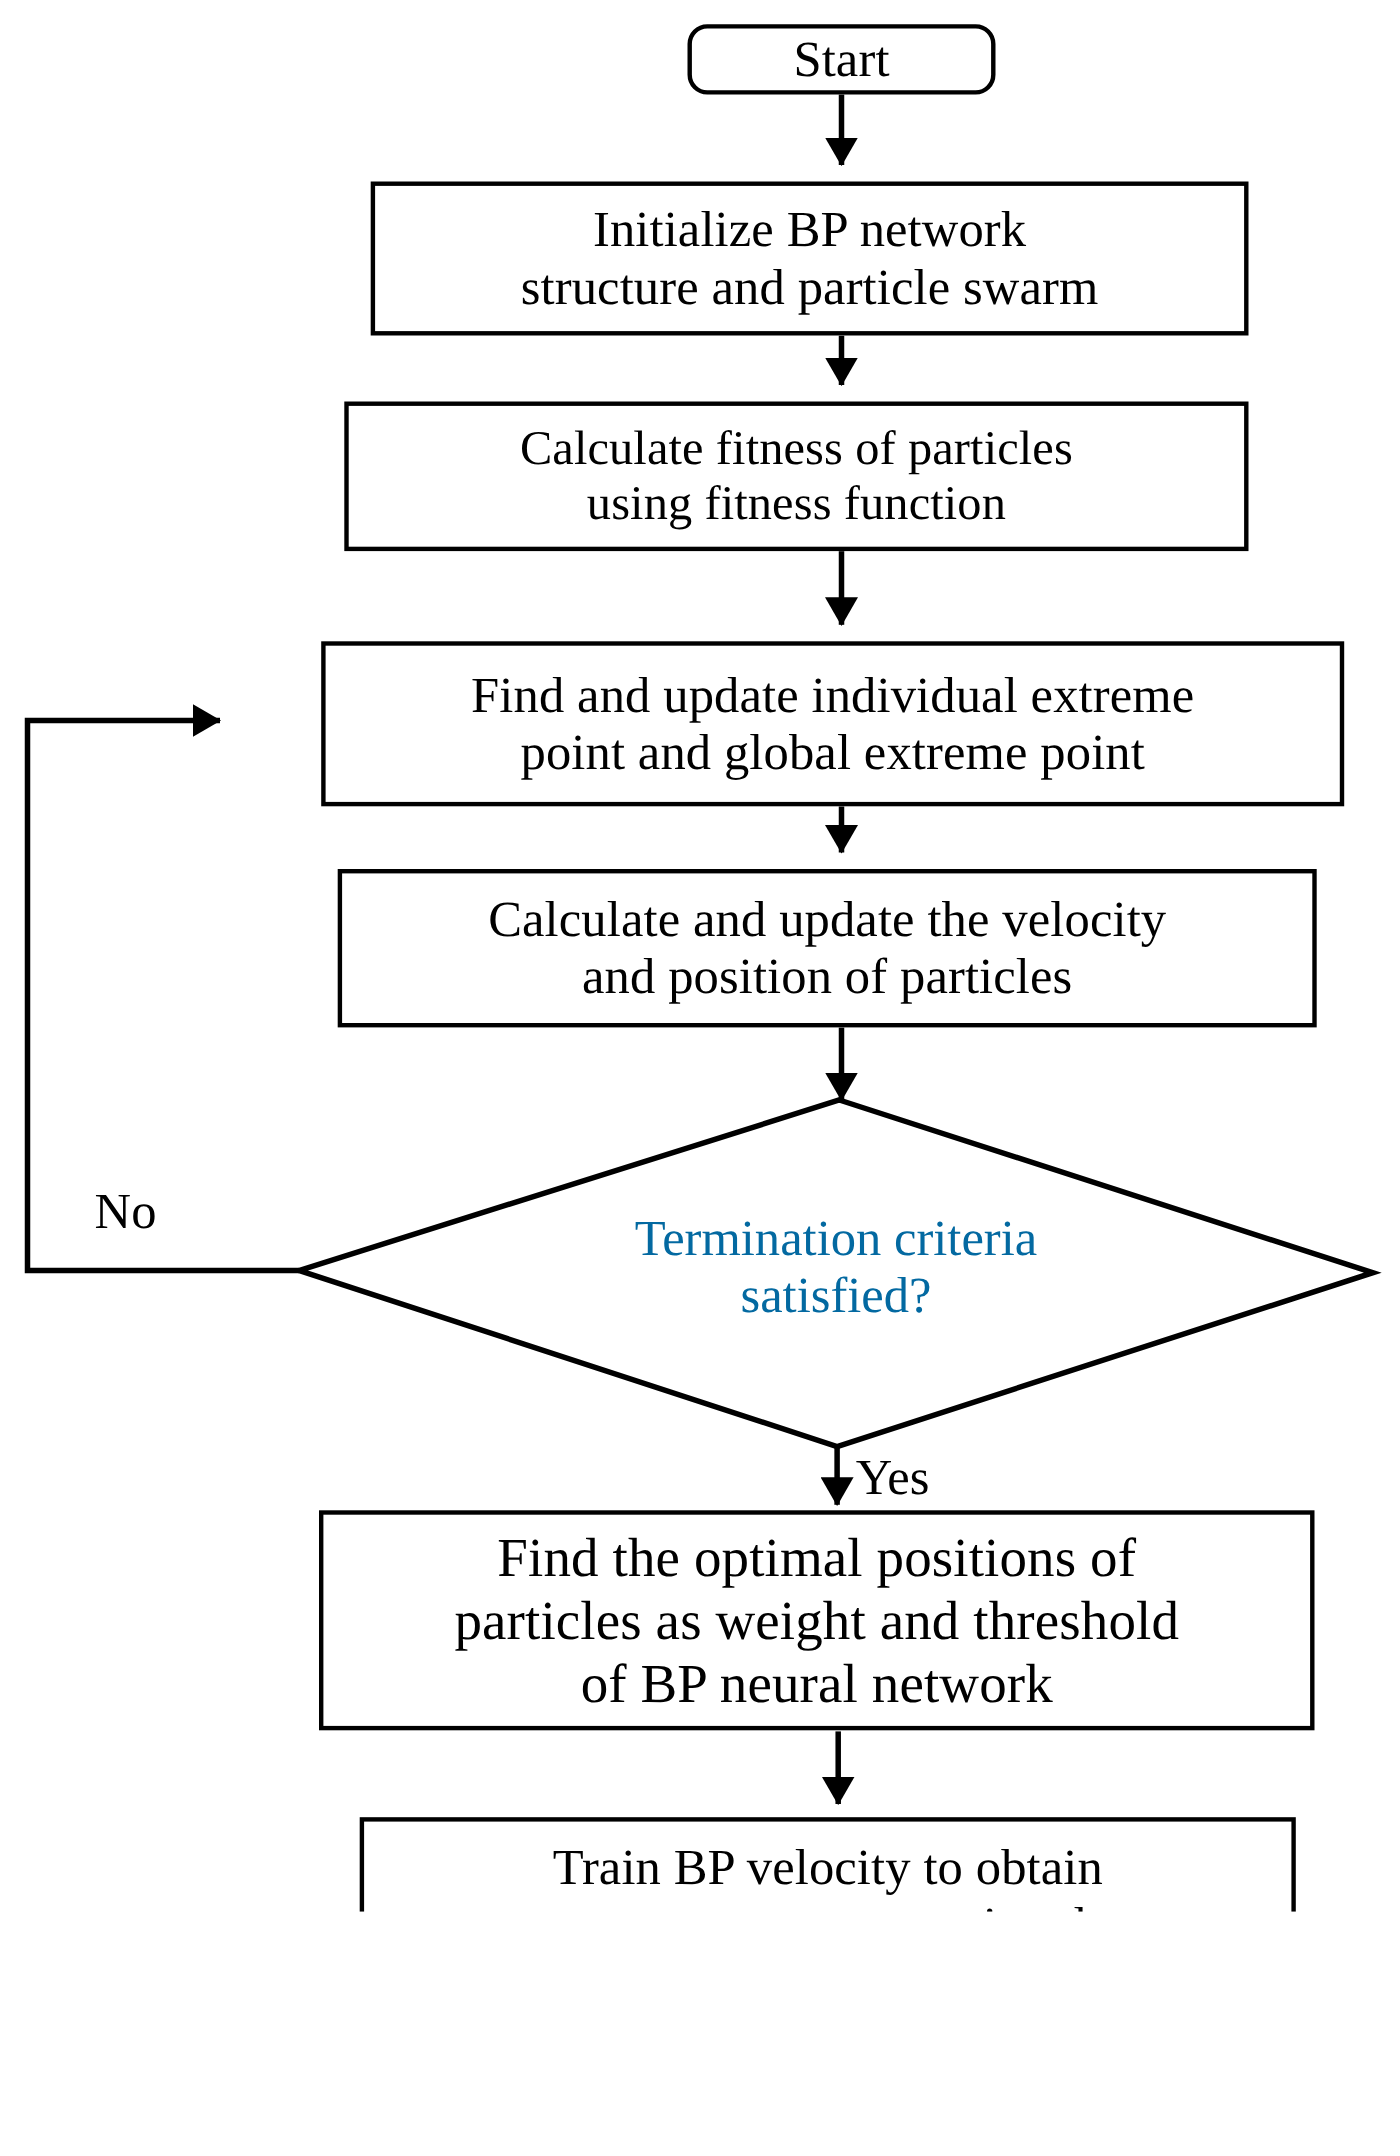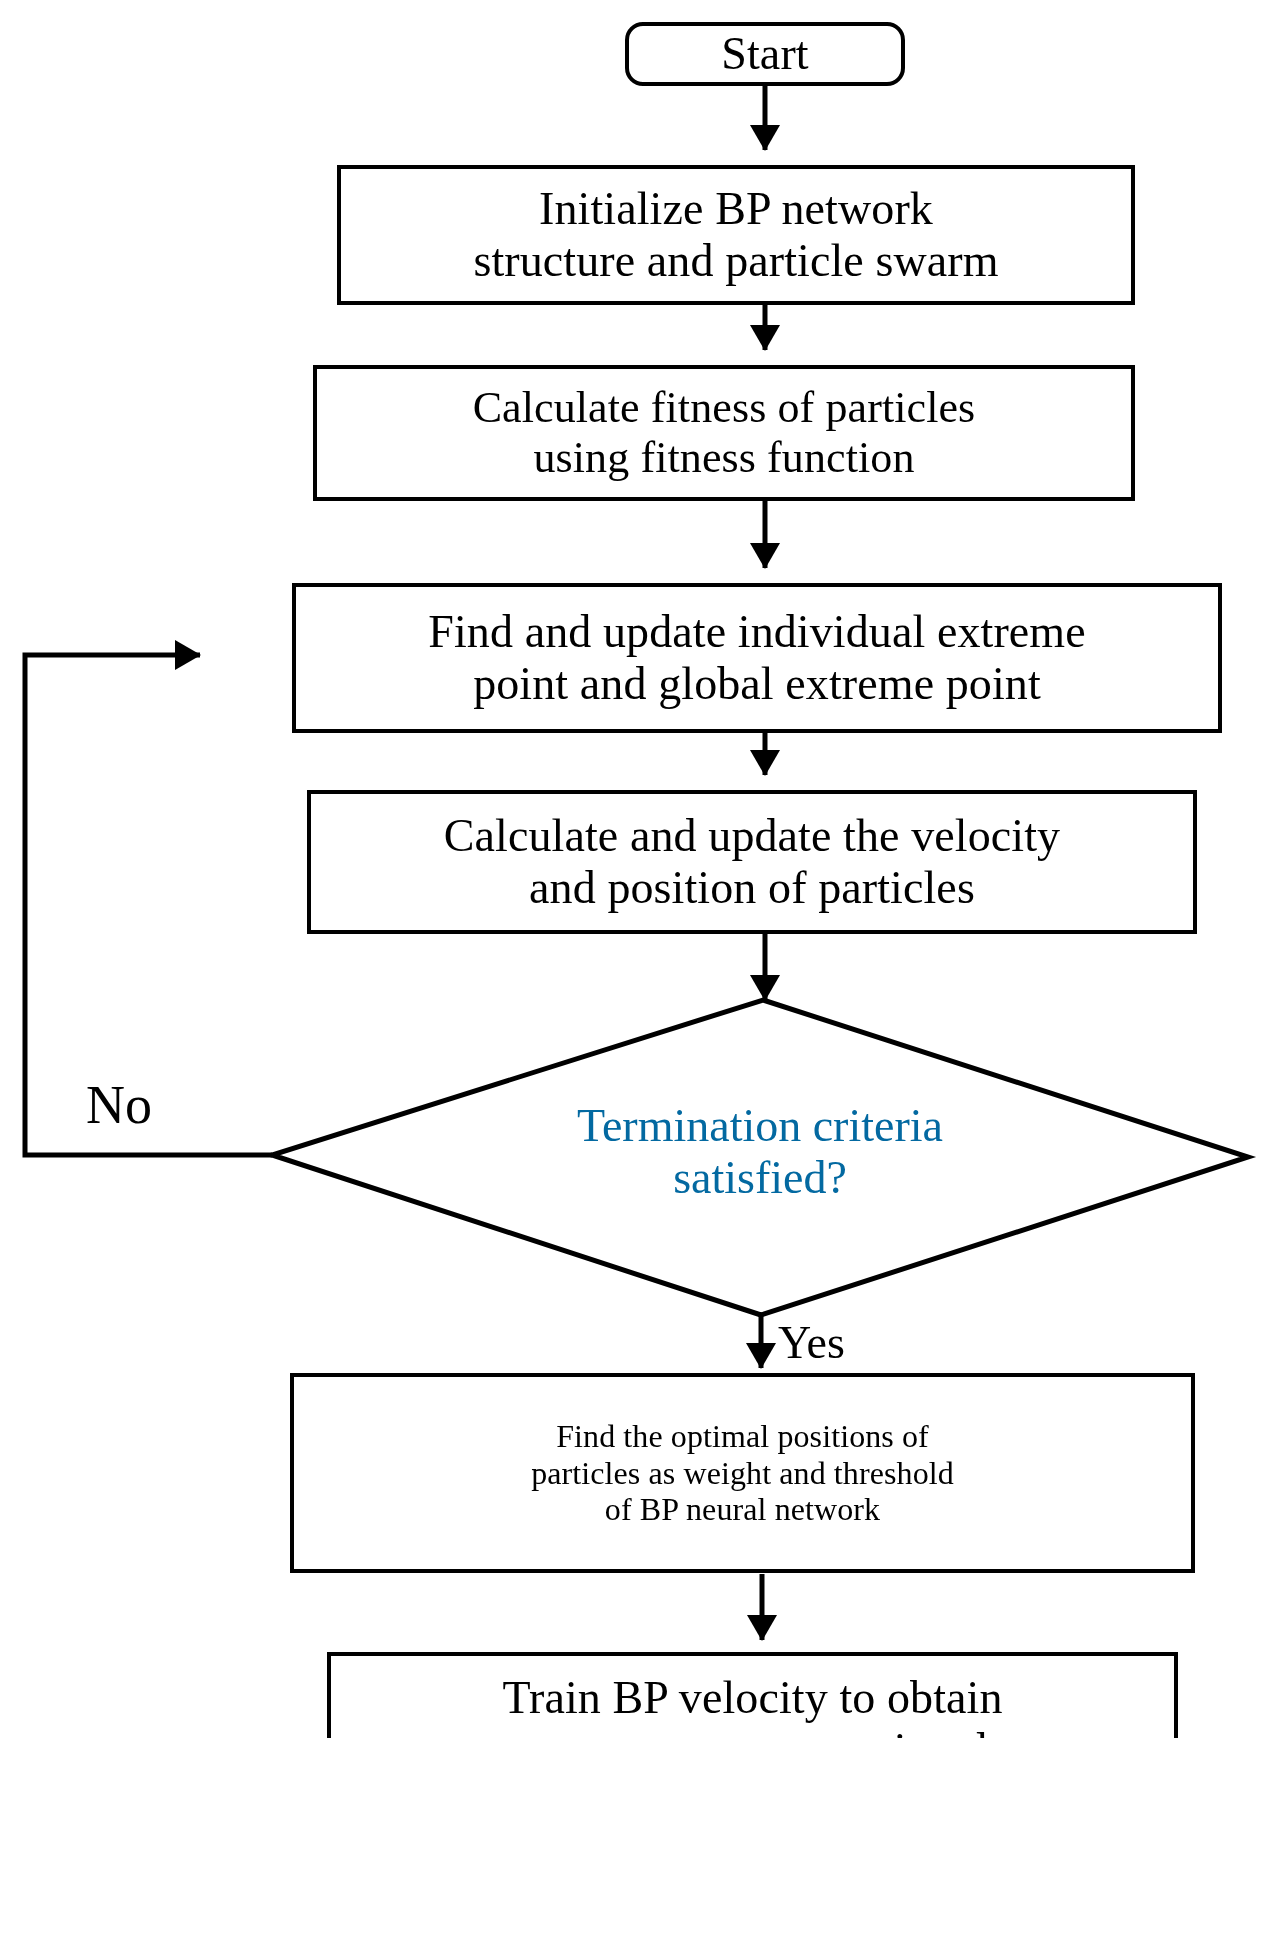--- a/index.html
+++ b/index.html
@@ -55,36 +55,36 @@
     color: #000000;
     white-space: nowrap;
     line-height: 1;
   }
   
   #node-start      { left: 625px; top: 22px;   width: 280px; height: 64px;  font-size: 46px; }
   #node-init       { left: 337px; top: 165px;  width: 798px; height: 140px; font-size: 46px; }
   #node-fitness    { left: 313px; top: 365px;  width: 822px; height: 136px; font-size: 44px; }
   #node-extreme    { left: 292px; top: 583px;  width: 930px; height: 150px; font-size: 46px; }
   #node-velocity   { left: 307px; top: 790px;  width: 890px; height: 144px; font-size: 46px; }
-  #node-optimal    { left: 290px; top: 1373px; width: 905px; height: 200px; font-size: 32px; }
+  #node-optimal    { left: 290px; top: 1373px; width: 905px; height: 200px; font-size: 50px; }
   #node-train      { left: 327px; top: 1652px; width: 851px; height: 144px; font-size: 46px; }
   #node-end        { left: 678px; top: 1860px; width: 177px; height: 72px;  font-size: 46px; }
 
   #decision-text {
     position: absolute;
     left: 400px;
     top: 1100px;
     width: 720px;
     text-align: center;
     font-size: 46px;
     line-height: 1.14;
     white-space: pre-line;
     color: #0369a1;
   }
-  #label-no  { left: 86px;  top: 1078px; font-size: 54px; }
+  #label-no  { left: 86px;  top: 1078px; font-size: 46px; }
   #label-yes { left: 778px; top: 1320px; font-size: 46px; }
 </style>
 </head>
 <body>
 
 <div id="flow-root">
 
   <svg id="edge-layer" viewBox="0 0 1273 1960" width="1273" height="1960" aria-hidden="true">
     <defs>
       <marker id="arrowhead" markerWidth="10" markerHeight="10" refX="8.6" refY="5" orient="auto" markerUnits="userSpaceOnUse">

